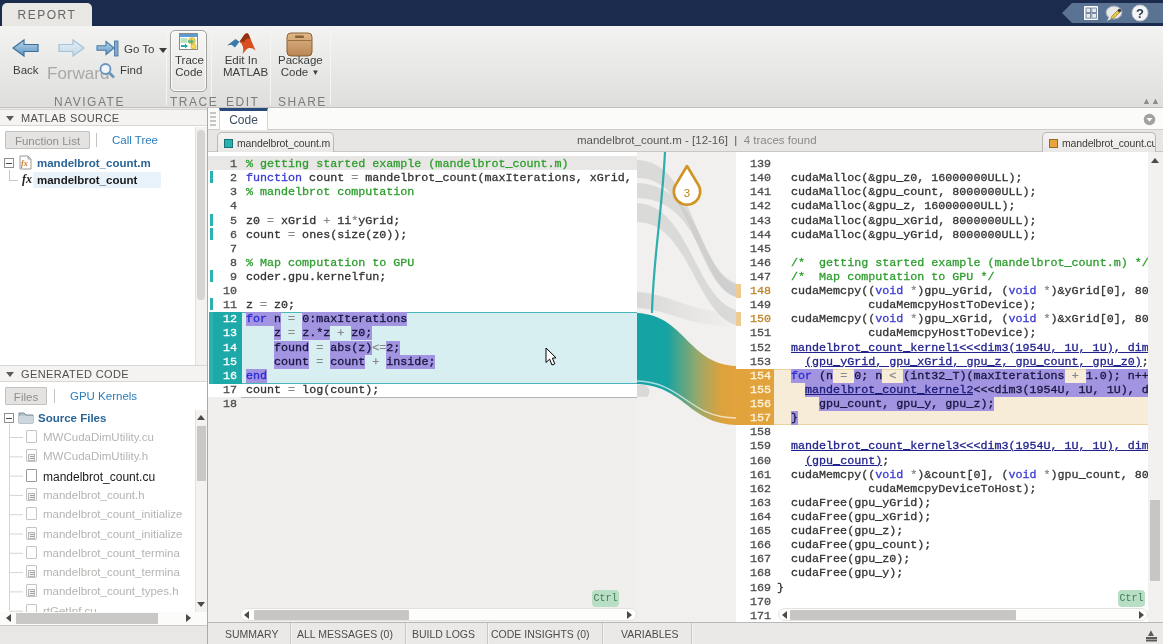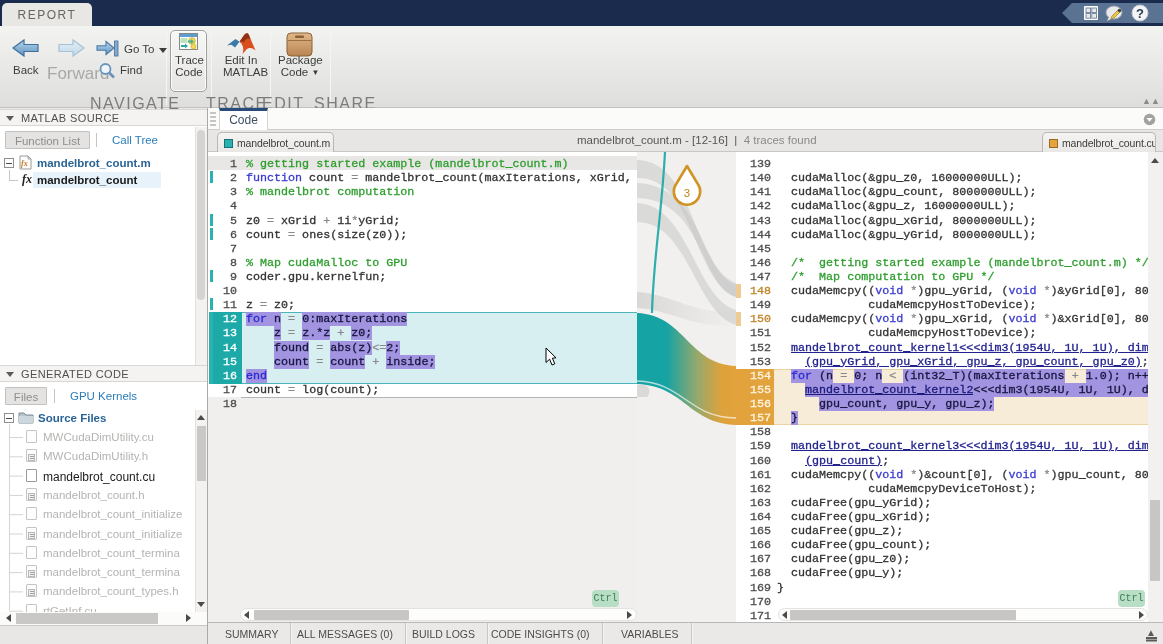--- a/index.html
+++ b/index.html
@@ -4,21 +4,21 @@
 *{margin:0;padding:0;box-sizing:border-box;}
 html,body{width:1163px;height:644px;overflow:hidden;}
 body{font-family:"Liberation Sans",sans-serif;position:relative;background:#eceae8;}
 .abs{position:absolute;}
 
 #titlebar{position:absolute;left:0;top:0;width:1163px;height:26px;background:#1b2b4d;}
 #reporttab{position:absolute;left:2px;top:3px;width:90px;height:23px;background:#e9e7e4;border-radius:5px 5px 0 0;color:#666;font-size:12px;letter-spacing:1.5px;text-align:center;line-height:24px;}
 
 #toolbar{position:absolute;left:0;top:26px;width:1163px;height:82px;background:linear-gradient(#f3f3f1,#dededc);border-bottom:1px solid #c2c1bf;}
 .tsep{position:absolute;top:3px;height:76px;width:1px;background:#c5c4c2;border-right:1px solid #f5f5f3;}
-.glabel{position:absolute;top:69px;font-size:16px;color:#7c7c7a;letter-spacing:1.5px;margin-left:36px;}
+.glabel{position:absolute;top:69px;font-size:12px;color:#7c7c7a;letter-spacing:1.5px;}
 .tlab{position:absolute;font-size:11.5px;color:#3c3c3a;}
 .tlabd{position:absolute;font-size:17px;color:#a9a8a6;}
 
 .shead{position:absolute;left:0;width:207px;height:17px;background:#f4f3f1;border-top:1px solid #d8d7d5;border-bottom:1px solid #d8d7d5;font-size:11px;color:#4f4f4d;letter-spacing:0.4px;line-height:17px;}
 .shead .tri{display:inline-block;width:0;height:0;border-left:4px solid transparent;border-right:4px solid transparent;border-top:5px solid #5a5a58;margin:0 7px 1px 6px;}
 .stab{position:absolute;height:18px;font-size:11.5px;line-height:18px;}
 .stabsel{background:#e4e3e1;border:1px solid #c2c1bf;color:#8e8e8c;text-align:center;border-radius:1px;}
 .stablnk{color:#2b7cba;}
 .treeblue{color:#2a6496;font-weight:bold;font-size:11.5px;}
 .titem{position:absolute;font-size:11.5px;color:#b5b4b2;white-space:nowrap;text-align:right;}
@@ -288,21 +288,21 @@
  <div class="ln lnw" style="top:188.5px">14</div>
  <div class="ln lnw" style="top:202.7px">15</div>
  <div class="ln lnw" style="top:216.8px">16</div>
  <div class="ln" style="top:230.9px">17</div>
  <div class="ln" style="top:245px">18</div>
  <div class="cl" style="left:39px;top:5px"><span class="cm">% getting started example (mandelbrot_count.m)</span></div>
  <div class="cl" style="left:39px;top:19.1px"><span class="kw">function</span> count <span class="op">=</span> mandelbrot_count(maxIterations, xGrid, yGrid)</div>
  <div class="cl" style="left:39px;top:33.2px"><span class="cm">% mandelbrot computation</span></div>
  <div class="cl" style="left:39px;top:61.5px">z0 <span class="op">=</span> xGrid <span class="op">+</span> 1i<span class="op">*</span>yGrid;</div>
  <div class="cl" style="left:39px;top:75.6px">count <span class="op">=</span> ones(size(z0));</div>
- <div class="cl" style="left:39px;top:103.8px"><span class="cm">% Map cudaMalloc to GPU</span></div>
+ <div class="cl" style="left:39px;top:103.8px"><span class="cm">% Map computation to GPU</span></div>
  <div class="cl" style="left:39px;top:118px">coder.gpu.kernelfun;</div>
  <div class="cl" style="left:39px;top:146.2px">z <span class="op">=</span> z0;</div>
  <div class="cl" style="left:39px;top:160.3px"><span class="selk">for</span><span class="sel"> n</span> <span class="op">=</span> <span class="sel">0:maxIterations</span></div>
  <div class="cl" style="left:39px;top:174.4px">    <span class="sel">z</span> <span class="op">=</span> <span class="sel">z.*z</span> <span class="op">+</span> <span class="sel">z0;</span></div>
  <div class="cl" style="left:39px;top:188.5px">    <span class="sel">found</span> <span class="op">=</span> <span class="sel">abs(z)</span><span class="op">&lt;=</span><span class="sel">2;</span></div>
  <div class="cl" style="left:39px;top:202.7px">    <span class="sel">count</span> <span class="op">=</span> <span class="sel">count</span> <span class="op">+</span> <span class="sel">inside;</span></div>
  <div class="cl" style="left:39px;top:216.8px"><span class="selk">end</span></div>
  <div class="cl" style="left:39px;top:230.9px">count <span class="op">=</span> log(count);</div>
 </div>
 <div id="flow-zone">

